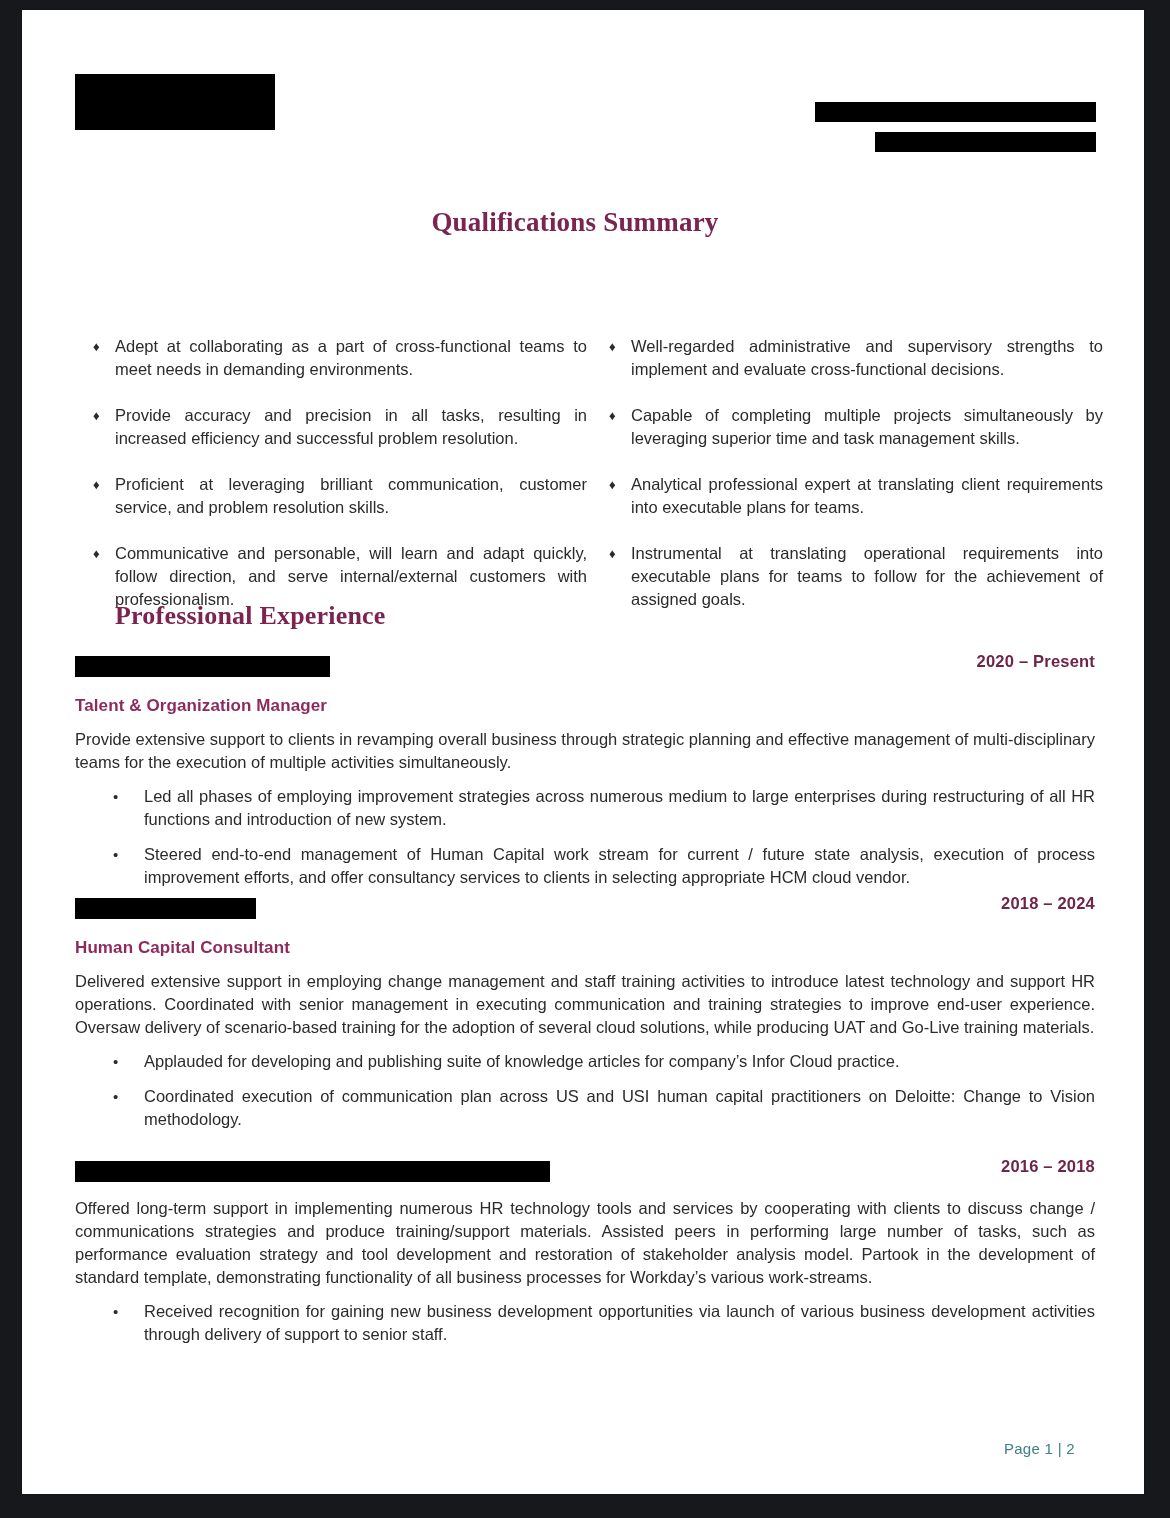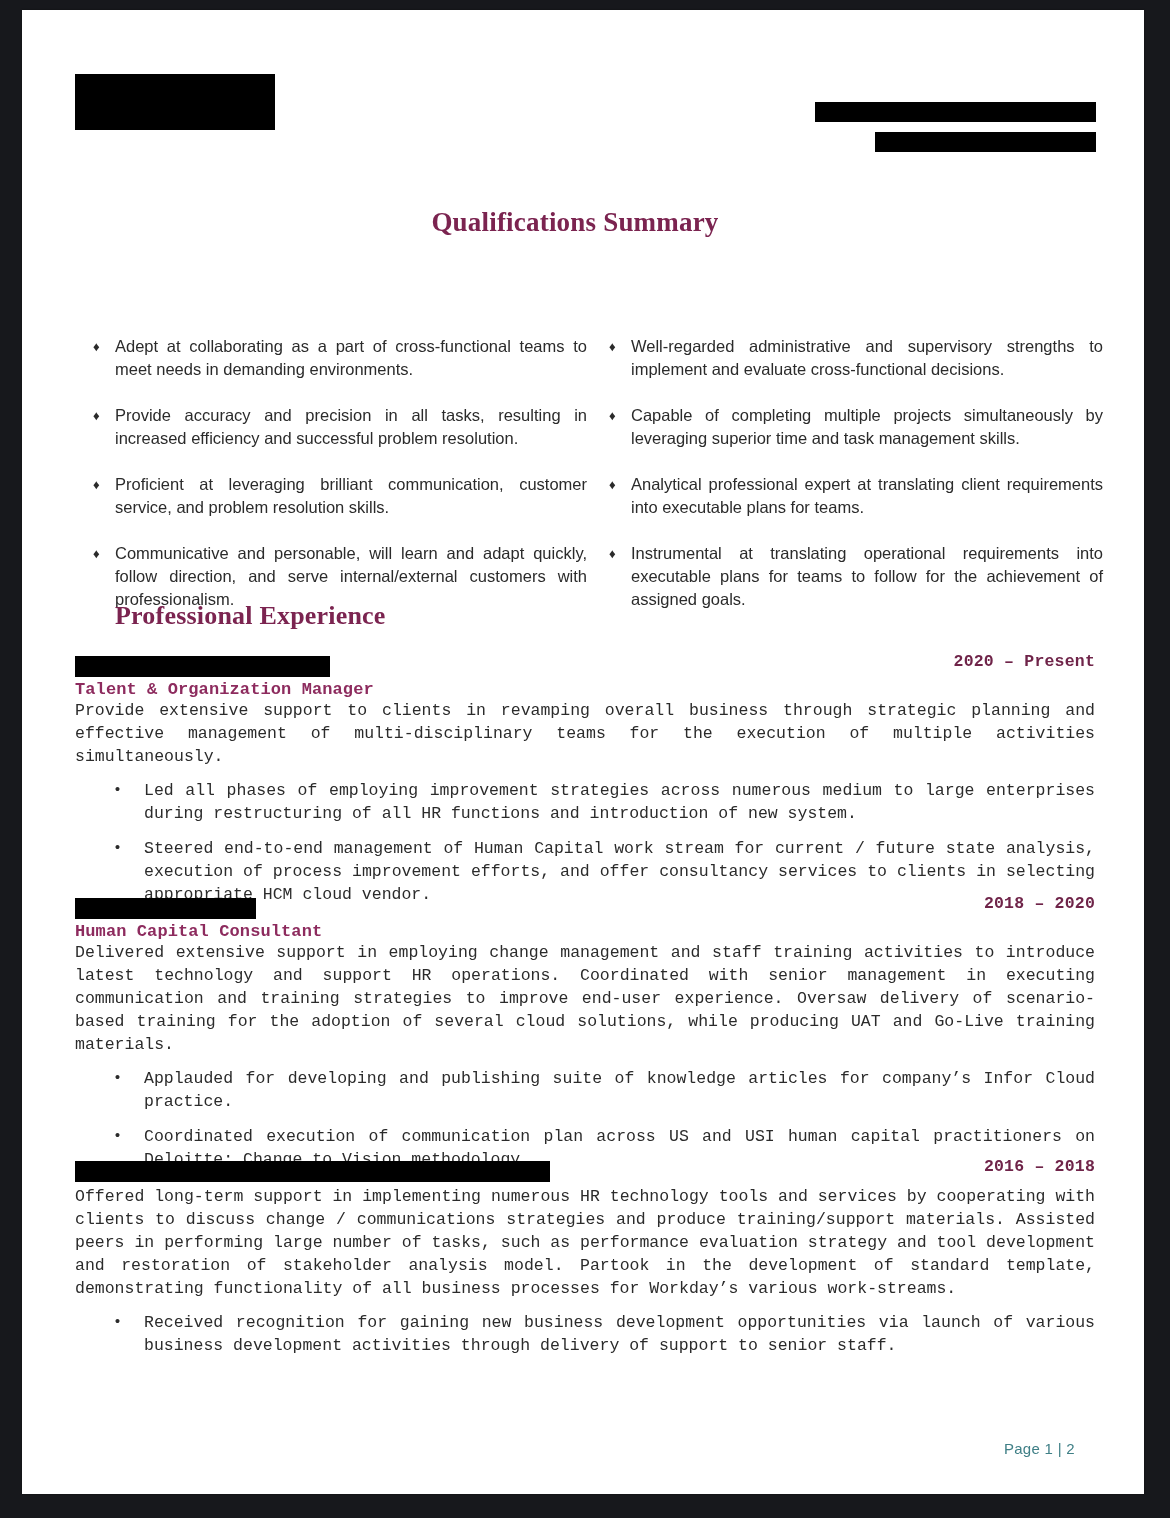--- a/index.html
+++ b/index.html
@@ -140,21 +140,20 @@
   }
   .qual-item:last-child .qtext {
     text-align: justify;
   }
 
   
   .job {
     position: absolute;
     left: 0;
     width: 1020px;
-    font-family: Liberation Mono, monospace;
   }
   #job-0 { top: 640px; }
   #job-1 { top: 882px; }
   #job-2 { top: 1145px; }
 
   .job-head {
     position: relative;
     height: 30px;
   }
   .company-redaction {
@@ -167,28 +166,28 @@
   .job-dates {
     position: absolute;
     right: 0;
     top: 2px;
     font-size: 16.5px;
     font-weight: bold;
     color: #6f2449;
     letter-spacing: .2px;
   }
   .job-title {
-    margin-top: 0;
+    margin-top: 16px;
     font-size: 17px;
     font-weight: bold;
     color: #8d2b5e;
     letter-spacing: .1px;
   }
   .job-desc {
-    margin-top: 0;
+    margin-top: 12px;
     font-size: 16.5px;
     line-height: 23px;
     color: #2b2b2b;
     text-align: justify;
     text-justify: inter-word;
   }
   .job-bullets {
     margin-top: 11px;
     padding-left: 38px;
   }
@@ -292,21 +291,21 @@
           <div class="job-bullet">
             <span class="bullet">•</span>
             <span class="btext">Steered end-to-end management of Human Capital work stream for current / future state analysis, execution of process improvement efforts, and offer consultancy services to clients in selecting appropriate HCM cloud vendor.</span>
           </div>
         </div>
       </div>
 
       <div class="job" id="job-1">
         <div class="job-head">
           <span class="company-redaction" style="width:181px"></span>
-          <span class="job-dates">2018 – 2020</span>
+          <span class="job-dates">2018 – 2024</span>
         </div>
         <div class="job-title">Human Capital Consultant</div>
         <div class="job-desc">Delivered extensive support in employing change management and staff training activities to introduce latest technology and support HR operations. Coordinated with senior management in executing communication and training strategies to improve end-user experience. Oversaw delivery of scenario-based training for the adoption of several cloud solutions, while producing UAT and Go-Live training materials.</div>
         <div class="job-bullets">
           <div class="job-bullet">
             <span class="bullet">•</span>
             <span class="btext">Applauded for developing and publishing suite of knowledge articles for company’s Infor Cloud practice.</span>
           </div>
           <div class="job-bullet">
             <span class="bullet">•</span>

